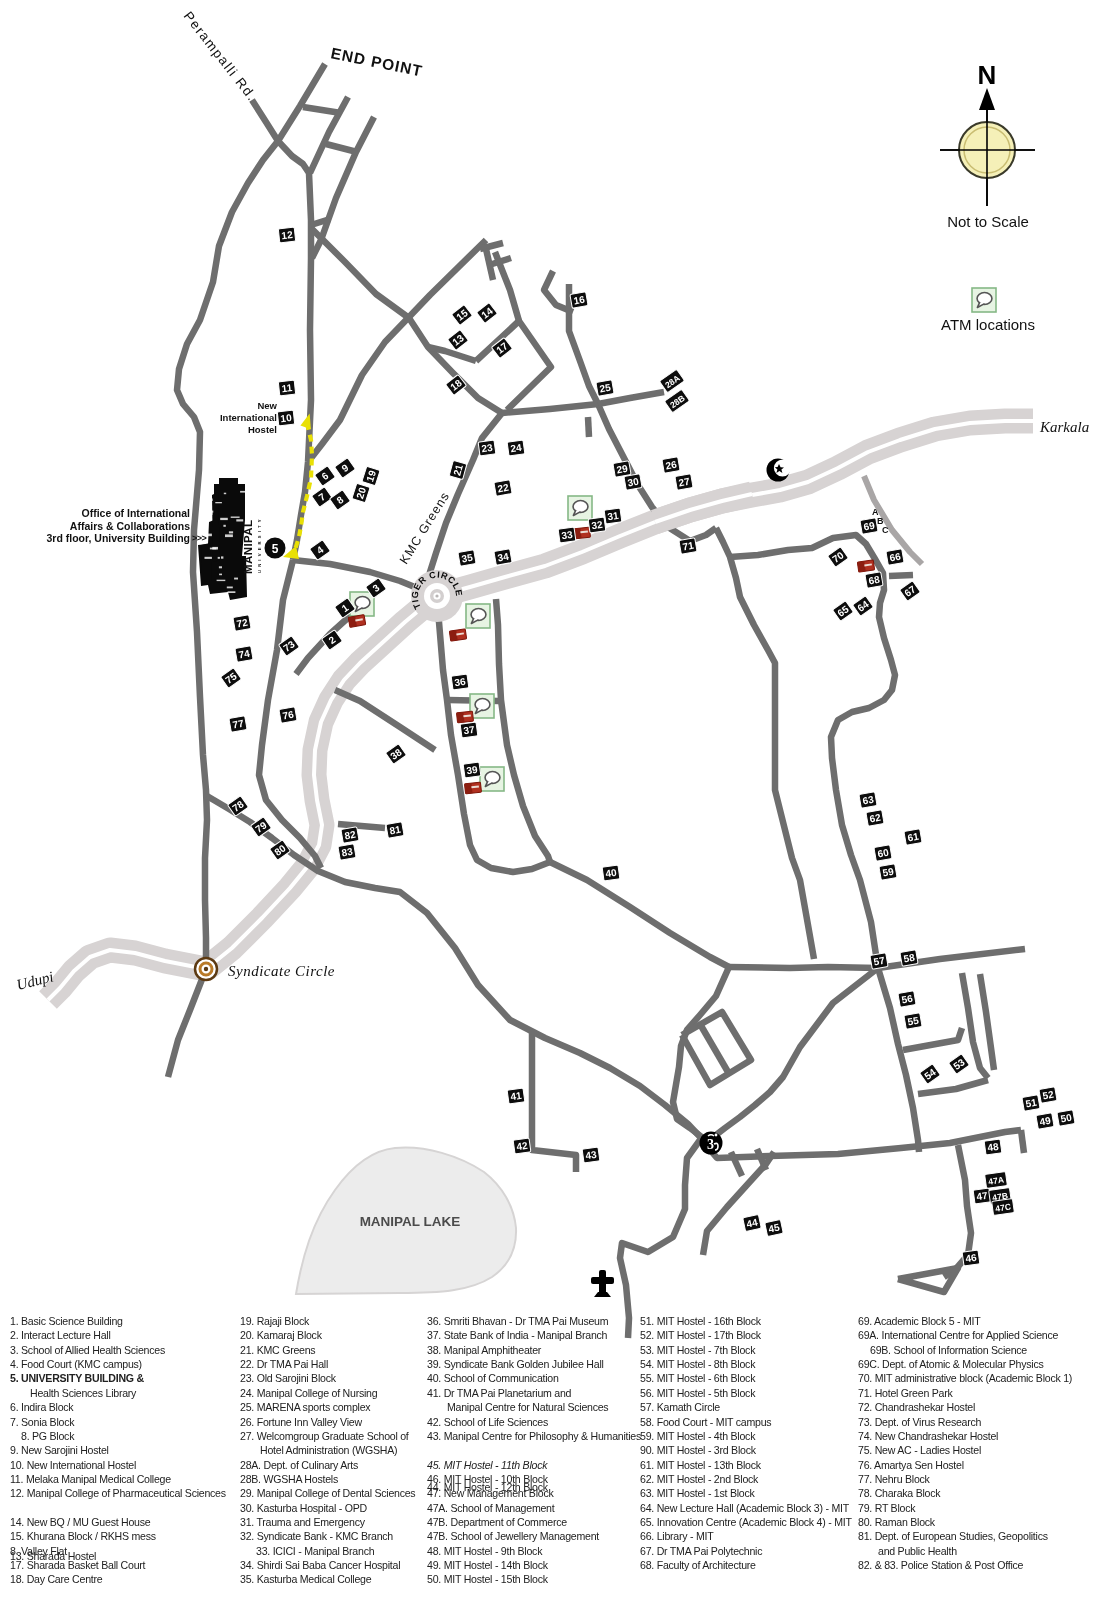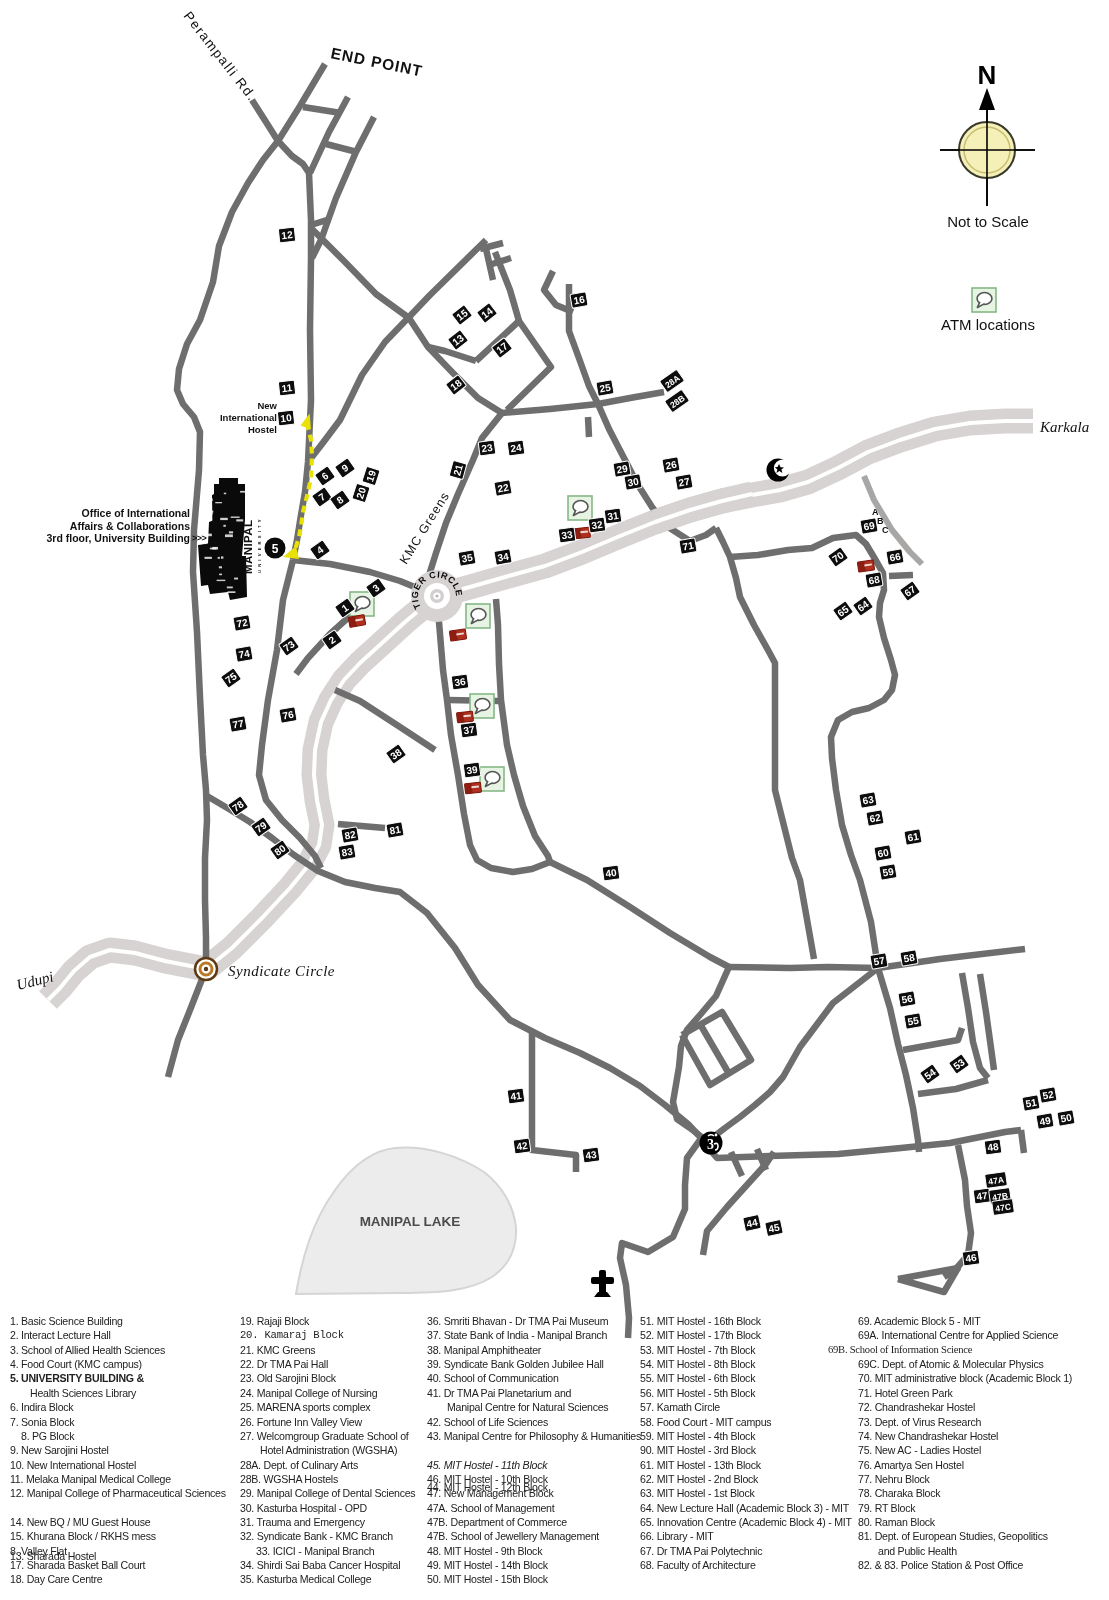--- a/index.html
+++ b/index.html
@@ -594,21 +594,21 @@
     <div class="lg" style="left:10px;top:1458.5px;">10. New International Hostel</div>
     <div class="lg" style="left:10px;top:1472.8px;">11. Melaka Manipal Medical College</div>
     <div class="lg" style="left:10px;top:1487.2px;">12. Manipal College of Pharmaceutical Sciences</div>
     <div class="lg" style="left:10px;top:1501.5px;margin-top:48px;">13. Sharada Hostel</div>
     <div class="lg" style="left:10px;top:1515.9px;">14. New BQ / MU Guest House</div>
     <div class="lg" style="left:10px;top:1530.2px;">15. Khurana Block / RKHS mess</div>
     <div class="lg" style="left:10px;top:1544.6px;">8. Valley Flat</div>
     <div class="lg" style="left:10px;top:1559.0px;">17. Sharada Basket Ball Court</div>
     <div class="lg" style="left:10px;top:1573.3px;">18. Day Care Centre</div>
     <div class="lg" style="left:240px;top:1315.0px;">19. Rajaji Block</div>
-    <div class="lg" style="left:240px;top:1329.3px;font-family:Liberation Mono, monospace;">20. Kamaraj Block</div>
+    <div class="lg" style="left:240px;top:1329.3px;">20. Kamaraj Block</div>
     <div class="lg" style="left:240px;top:1343.7px;">21. KMC Greens</div>
     <div class="lg" style="left:240px;top:1358.0px;">22. Dr TMA Pai Hall</div>
     <div class="lg" style="left:240px;top:1372.4px;">23. Old Sarojini Block</div>
     <div class="lg" style="left:240px;top:1386.8px;">24. Manipal College of Nursing</div>
     <div class="lg" style="left:240px;top:1401.1px;">25. MARENA sports complex</div>
     <div class="lg" style="left:240px;top:1415.5px;">26. Fortune Inn Valley View</div>
     <div class="lg" style="left:240px;top:1429.8px;">27. Welcomgroup Graduate School of</div>
     <div class="lg" style="left:260px;top:1444.2px;">Hotel Administration (WGSHA)</div>
     <div class="lg" style="left:240px;top:1458.5px;">28A. Dept. of Culinary Arts</div>
     <div class="lg" style="left:240px;top:1472.8px;">28B. WGSHA Hostels</div>
@@ -651,21 +651,21 @@
     <div class="lg" style="left:640px;top:1458.5px;">61. MIT Hostel - 13th Block</div>
     <div class="lg" style="left:640px;top:1472.8px;">62. MIT Hostel - 2nd Block</div>
     <div class="lg" style="left:640px;top:1487.2px;">63. MIT Hostel - 1st Block</div>
     <div class="lg" style="left:640px;top:1501.5px;">64. New Lecture Hall (Academic Block 3) - MIT</div>
     <div class="lg" style="left:640px;top:1515.9px;">65. Innovation Centre (Academic Block 4) - MIT</div>
     <div class="lg" style="left:640px;top:1530.2px;">66. Library - MIT</div>
     <div class="lg" style="left:640px;top:1544.6px;">67. Dr TMA Pai Polytechnic</div>
     <div class="lg" style="left:640px;top:1559.0px;">68. Faculty of Architecture</div>
     <div class="lg" style="left:858px;top:1315.0px;">69. Academic Block 5 - MIT</div>
     <div class="lg" style="left:858px;top:1329.3px;">69A.  International Centre for Applied Science</div>
-    <div class="lg" style="left:828px;top:1343.7px;font-family:Liberation Serif, serif;">69B.  School of Information Science</div>
+    <div class="lg" style="left:870px;top:1343.7px;">69B.  School of Information Science</div>
     <div class="lg" style="left:858px;top:1358.0px;">69C.  Dept. of  Atomic &amp; Molecular Physics</div>
     <div class="lg" style="left:858px;top:1372.4px;">70. MIT administrative block (Academic Block 1)</div>
     <div class="lg" style="left:858px;top:1386.8px;">71. Hotel Green Park</div>
     <div class="lg" style="left:858px;top:1401.1px;">72. Chandrashekar Hostel</div>
     <div class="lg" style="left:858px;top:1415.5px;">73. Dept. of Virus Research</div>
     <div class="lg" style="left:858px;top:1429.8px;">74. New Chandrashekar Hostel</div>
     <div class="lg" style="left:858px;top:1444.2px;">75. New AC - Ladies Hostel</div>
     <div class="lg" style="left:858px;top:1458.5px;">76. Amartya Sen Hostel</div>
     <div class="lg" style="left:858px;top:1472.8px;">77. Nehru Block</div>
     <div class="lg" style="left:858px;top:1487.2px;">78. Charaka Block</div>

